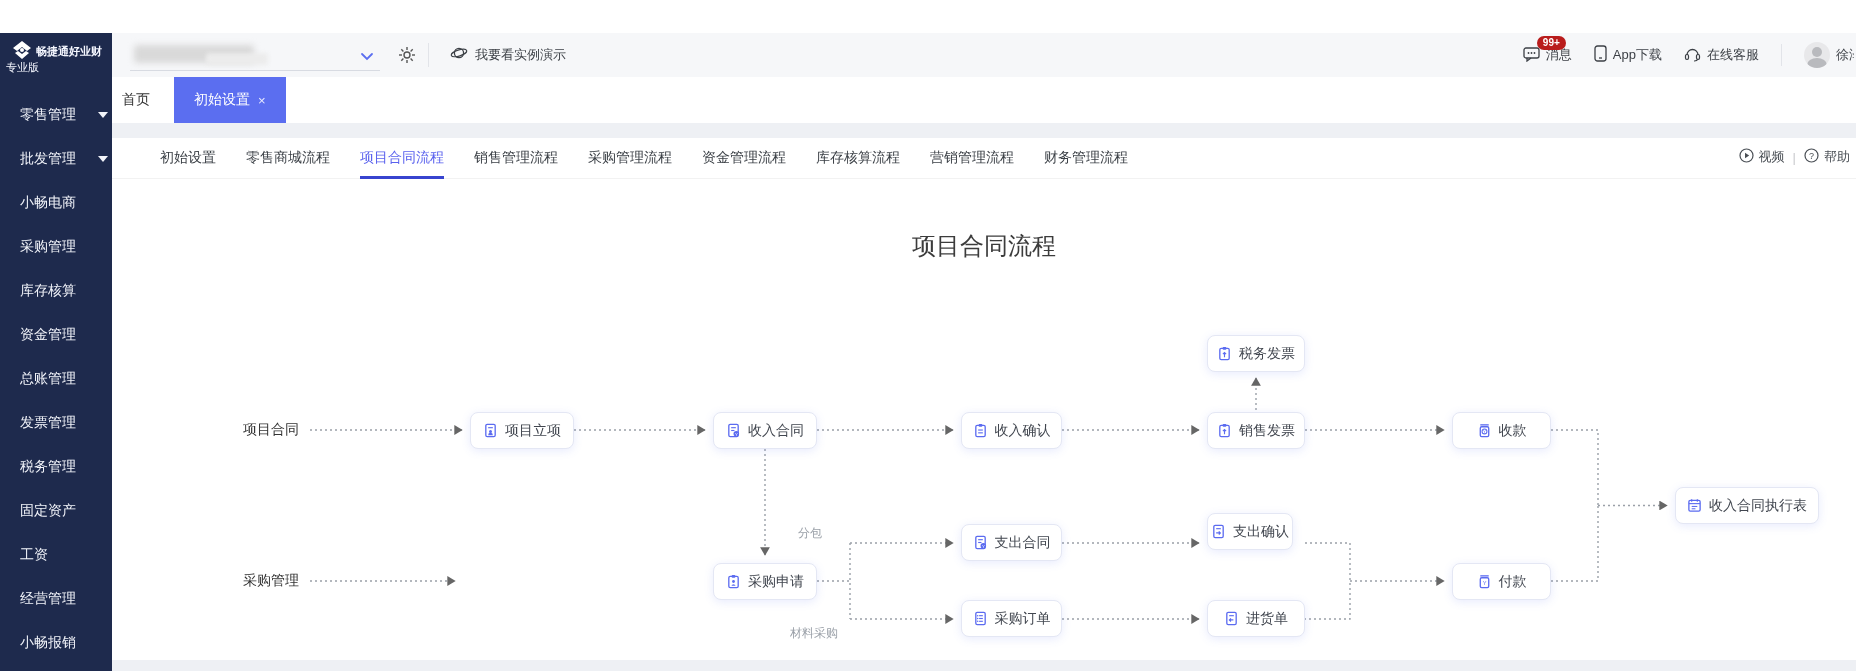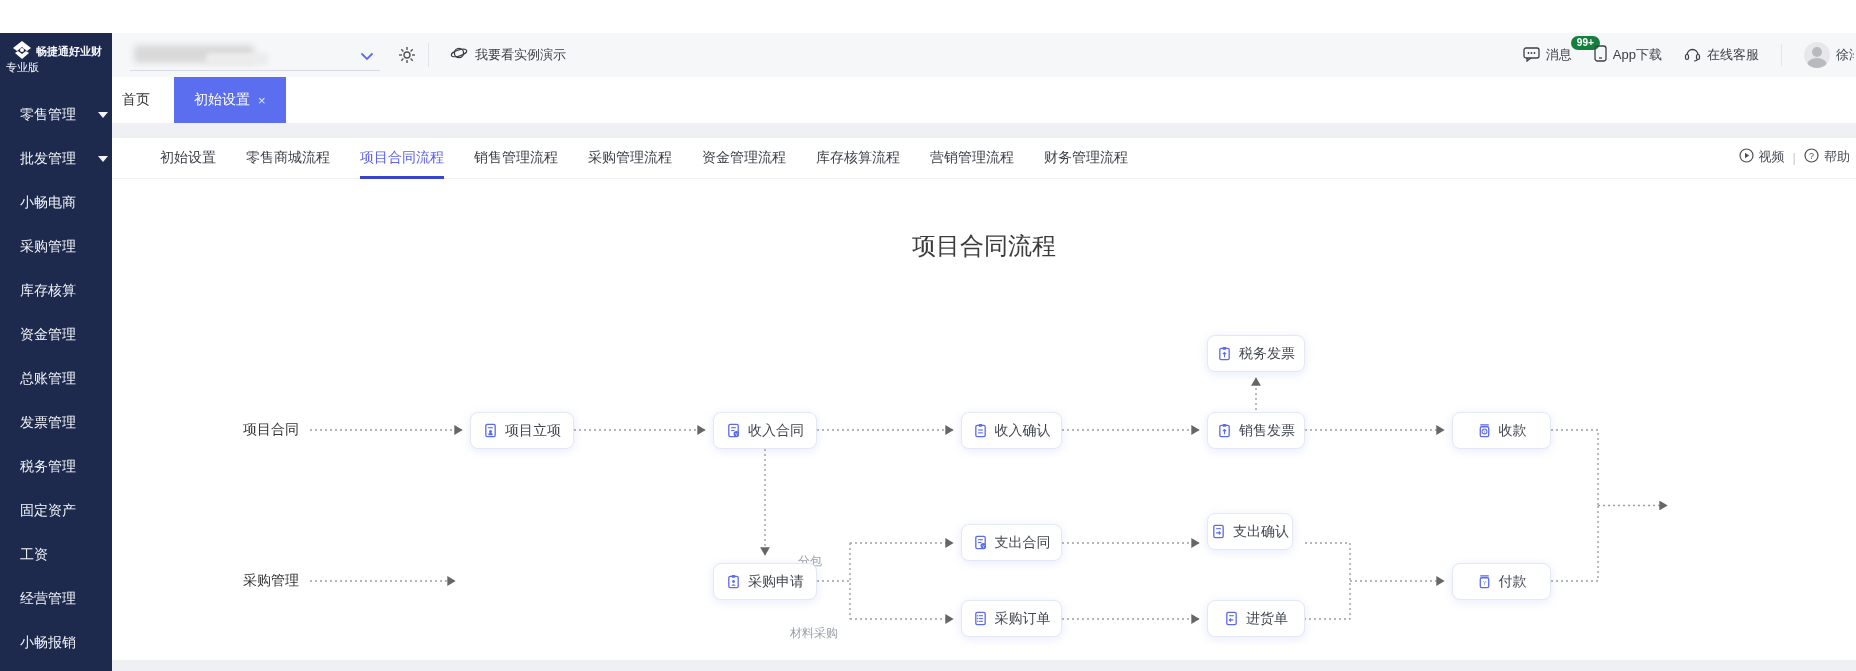--- a/index.html
+++ b/index.html
@@ -16,21 +16,21 @@
   .header-bar { position:absolute; left:112px; top:33px; width:1744px; height:44px; background:#f6f7f9; }
   .acct-zone { position:absolute; left:18px; top:6px; width:250px; height:32px; border-bottom:1px solid #d8dbe2; }
   .blur-blob { position:absolute; left:4px; top:6px; width:120px; height:18px; background:#d9d9d9; border-radius:3px; filter:blur(3px); }
   .blur-blob2 { position:absolute; left:76px; top:14px; width:62px; height:12px; background:#ececec; border-radius:3px; filter:blur(2px); }
   .chevron-dd { position:absolute; right:6px; top:9px; }
   .hdr-gear { position:absolute; left:286px; top:13px; cursor:pointer; }
   .hdr-div1 { position:absolute; left:316px; top:10px; width:1px; height:24px; background:#e2e4e9; }
   .demo-link { position:absolute; left:338px; top:12px; display:flex; align-items:center; gap:7px; font-size:13px; color:#3c4046; cursor:pointer; }
   .hdr-right { position:absolute; right:0; top:0; height:44px; display:flex; align-items:center; gap:22px; padding-right:2px; }
   .hdr-item { position:relative; display:flex; align-items:center; gap:6px; font-size:13px; color:#3c4046; cursor:pointer; white-space:nowrap; }
-  .badge { position:absolute; top:-10px; left:14px; background:#15803d; color:#fff; font-size:10px; line-height:14px; padding:0 6px; border-radius:8px; font-weight:bold;margin-left:34px; }
+  .badge { position:absolute; top:-10px; left:14px; background:#b91c1c; color:#fff; font-size:10px; line-height:14px; padding:0 6px; border-radius:8px; font-weight:bold; }
   .hdr-div2 { width:1px; height:22px; background:#e2e4e9; }
   .avatar { width:26px; height:26px; border-radius:50%; background:#e8e8ea; position:relative; overflow:hidden; flex:0 0 auto; }
   .avatar:before { content:""; position:absolute; left:8px; top:5px; width:10px; height:10px; border-radius:50%; background:#b9babe; }
   .avatar:after { content:""; position:absolute; left:3px; top:16px; width:20px; height:14px; border-radius:50%; background:#b9babe; }
   .username { max-width:18px; overflow:hidden; }
 
   
   .tab-row { position:absolute; left:112px; top:77px; width:1744px; height:46px; background:#fff; display:flex; align-items:stretch; }
   .tab-home { display:flex; align-items:center; padding:0 24px 0 10px; font-size:14px; color:#333; cursor:pointer; }
   .tab-active { display:flex; align-items:center; gap:8px; padding:0 20px; background:#5b6ef0; color:#fff; font-size:14px; cursor:pointer; }
@@ -294,21 +294,21 @@
         <path d="M738,481 L841,481" marker-end="url(#arr)"></path>
         <path d="M950,405 L1087,405" marker-end="url(#arr)"></path>
         <path d="M950,481 L1087,481" marker-end="url(#arr)"></path>
         <path d="M1193,405 L1238,405 L1238,481 L1193,481"></path>
         <path d="M1238,443 L1332,443" marker-end="url(#arr)"></path>
       </g>
     </svg>
 
     <div class="frow-label" style="left:131px;top:283px;">项目合同</div>
     <div class="frow-label" style="left:131px;top:434px;">采购管理</div>
-    <div class="fbranch-label" style="left:686px;top:387px;margin-top:28px;">分包</div>
+    <div class="fbranch-label" style="left:686px;top:387px;">分包</div>
     <div class="fbranch-label" style="left:678px;top:487px;">材料采购</div>
 
     <div class="fnode" style="left:358px;top:274px;width:104px;">
       <svg width="15" height="15" viewBox="0 0 16 16">
           <rect x="3" y="1.5" width="10" height="13" rx="1.5" fill="none" stroke="#5b6bf0" stroke-width="1.4"></rect>
           <line x1="5.5" y1="5" x2="10.5" y2="5" stroke="#5b6bf0" stroke-width="1.2"></line>
           <circle cx="8" cy="9" r="1.6" fill="#5b6bf0"></circle>
           <path d="M5.5 13 A2.5 2.5 0 0 1 10.5 13" fill="#5b6bf0"></path>
         </svg>
       <span>项目立项</span>
@@ -349,20 +349,31 @@
       <span>税务发票</span>
     </div>
     <div class="fnode" style="left:1340px;top:274px;width:99px;">
       <svg width="15" height="15" viewBox="0 0 16 16">
           <rect x="3.5" y="4" width="9" height="10.5" rx="1.5" fill="none" stroke="#5b6bf0" stroke-width="1.4"></rect>
           <line x1="3.5" y1="2" x2="12.5" y2="2" stroke="#5b6bf0" stroke-width="1.4"></line>
           <circle cx="8" cy="9" r="2.6" fill="none" stroke="#5b6bf0" stroke-width="1.1"></circle>
           <text x="8" y="10.8" text-anchor="middle" font-size="4.5" fill="#5b6bf0">Y</text>
         </svg>
       <span>收款</span>
+    </div>
+    <div class="fnode" style="left:1563px;top:349px;width:144px;">
+      <svg width="15" height="15" viewBox="0 0 16 16">
+          <rect x="2" y="2.5" width="12" height="11.5" rx="1.5" fill="none" stroke="#5b6bf0" stroke-width="1.4"></rect>
+          <line x1="2" y1="6" x2="14" y2="6" stroke="#5b6bf0" stroke-width="1.2"></line>
+          <line x1="5" y1="1.2" x2="5" y2="4" stroke="#5b6bf0" stroke-width="1.2"></line>
+          <line x1="11" y1="1.2" x2="11" y2="4" stroke="#5b6bf0" stroke-width="1.2"></line>
+          <line x1="5" y1="9" x2="11" y2="9" stroke="#5b6bf0" stroke-width="1.1"></line>
+          <line x1="5" y1="11.5" x2="9" y2="11.5" stroke="#5b6bf0" stroke-width="1.1"></line>
+        </svg>
+      <span>收入合同执行表</span>
     </div>
     <div class="fnode" style="left:601px;top:425px;width:104px;">
       <svg width="15" height="15" viewBox="0 0 16 16">
           <rect x="3" y="2.5" width="10" height="12" rx="1.5" fill="none" stroke="#5b6bf0" stroke-width="1.4"></rect>
           <rect x="6" y="1" width="4" height="3" rx="1" fill="#5b6bf0"></rect>
           <circle cx="8" cy="8" r="1.5" fill="#5b6bf0"></circle>
           <path d="M5.8 12.5 A2.3 2.3 0 0 1 10.2 12.5" fill="#5b6bf0"></path>
         </svg>
       <span>采购申请</span>
     </div>

